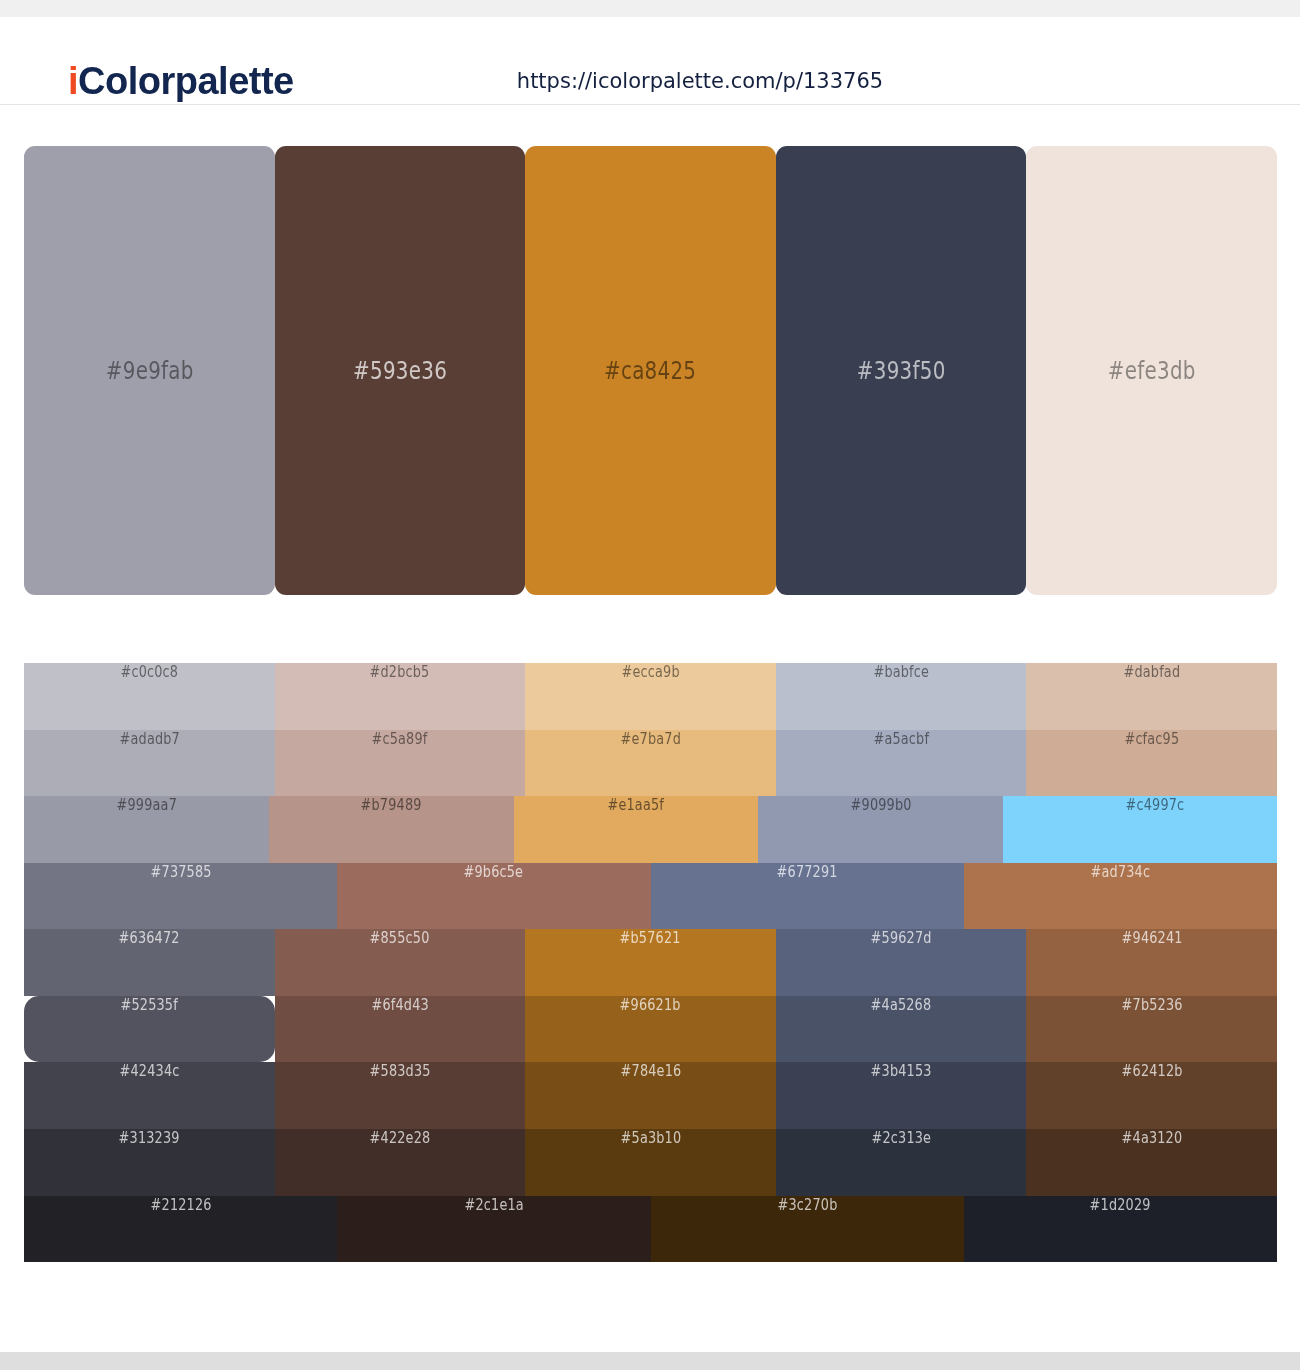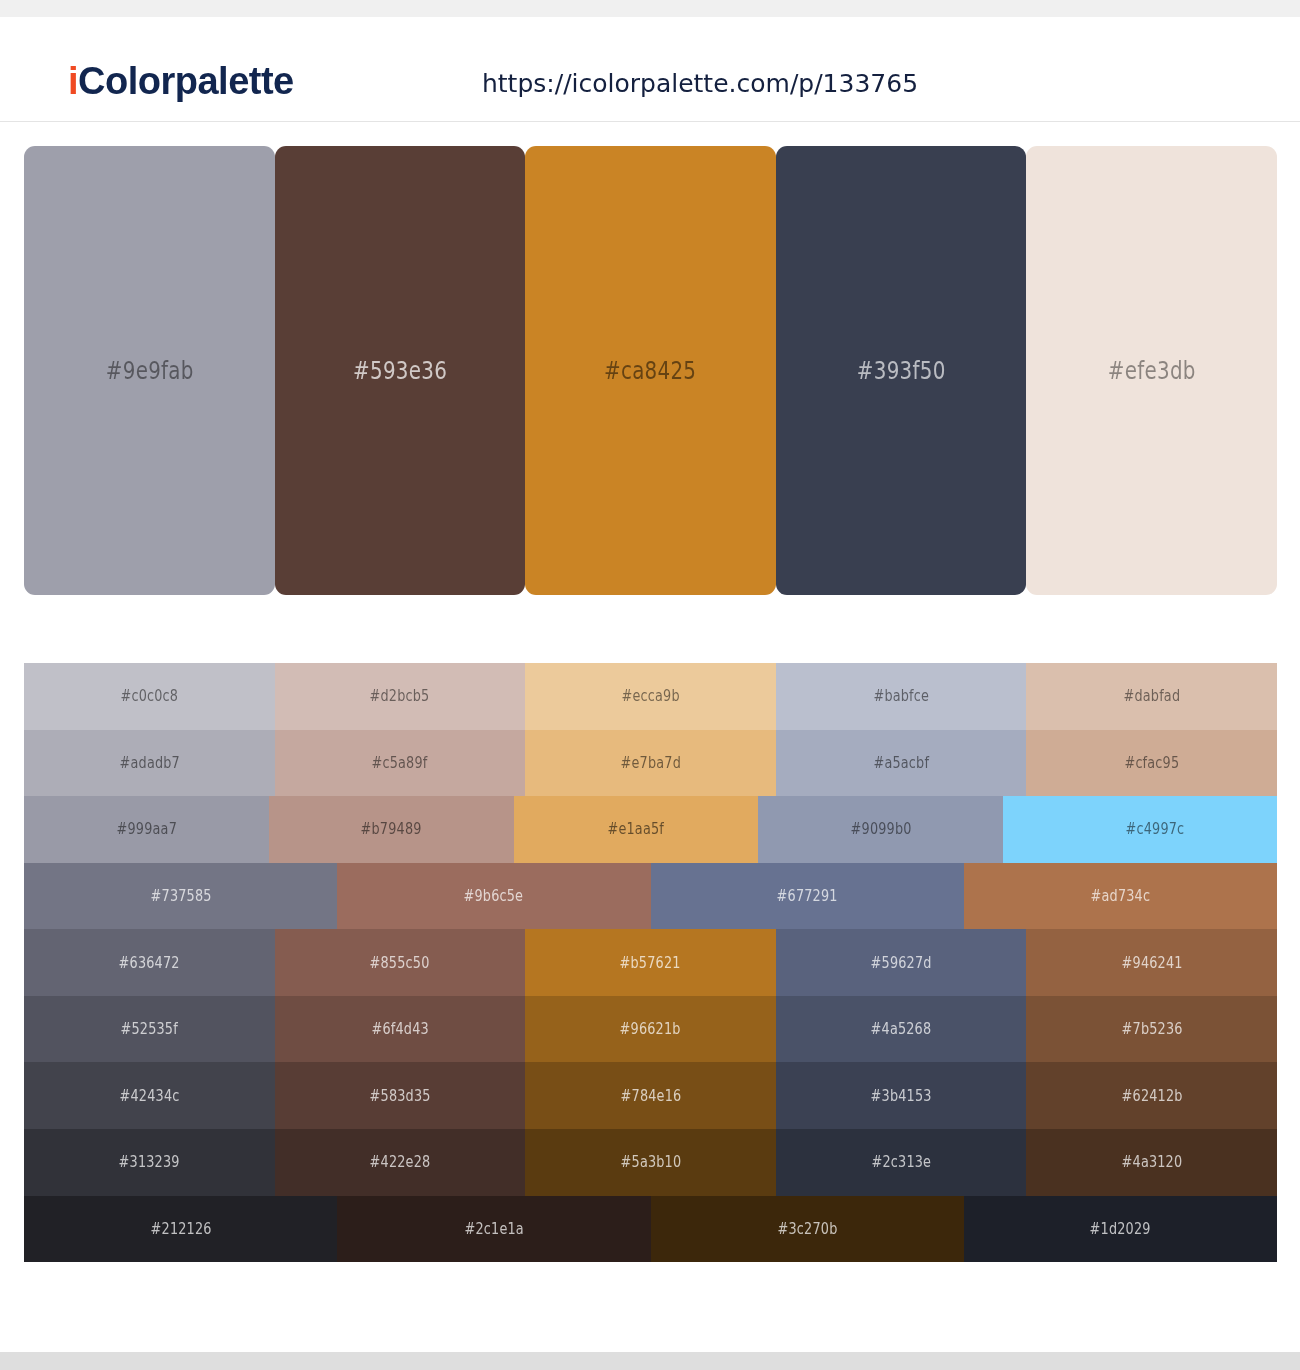--- a/index.html
+++ b/index.html
@@ -25,21 +25,21 @@
     position: absolute;
     left: 0; top: 0;
     width: 1300px; height: 17px;
     background: #f0f0f0;
   }
 
   
   .header {
     position: absolute;
     left: 0; top: 17px;
-    width: 1300px; height: 105px;
+    width: 1300px; height: 88px;
     background: #ffffff;
     border-bottom: 1px solid #e4e4e4;
   }
 
   .logo {
     position: absolute;
     left: 68px; top: 45px;
     font-size: 38px;
     font-weight: bold;
     letter-spacing: -0.5px;
@@ -48,21 +48,21 @@
   }
   .logo .logo-i { color: #f04a23; }
   .logo .logo-rest { color: #12264f; }
 
   .page-url {
     position: absolute;
     left: 0; top: 52px;
     width: 1300px;
     text-align: center;
     padding-left: 100px;
-    font-size: 25px;
+    font-size: 21px;
     color: #14203f;
     font-family: "DejaVu Sans", sans-serif;
     white-space: nowrap;
   }
 
   
   .main-band {
     position: absolute;
     left: 24px; top: 146px;
     width: 1253px; height: 449px;
@@ -92,21 +92,21 @@
     display: flex;
     flex-direction: column;
   }
   .grid-row {
     flex: 1 1 0;
     display: flex;
   }
   .grid-cell {
     flex: 1 1 0;
     display: flex;
-    align-items: center;
+    align-items: flex-start;
     justify-content: center;
   }
   .grid-cell .hexlabel {
     font-family: "DejaVu Sans Condensed", "DejaVu Sans", sans-serif;
     font-size: 15px;
     letter-spacing: 0.2px;
     transform: scaleX(0.95);
     white-space: nowrap;
   }
 
@@ -227,21 +227,21 @@
           <span class="hexlabel" style="color: rgba(255, 255, 255, 0.72);">#b57621</span>
         </div>
         <div class="grid-cell" style="background: rgb(89, 98, 125);">
           <span class="hexlabel" style="color: rgba(255, 255, 255, 0.72);">#59627d</span>
         </div>
         <div class="grid-cell" style="background: rgb(148, 98, 65);">
           <span class="hexlabel" style="color: rgba(255, 255, 255, 0.72);">#946241</span>
         </div>
       </div>
       <div class="grid-row">
-        <div class="grid-cell" style="background: rgb(82, 83, 95);">
+        <div class="grid-cell" style="background: rgb(82, 83, 95); border-radius: 15px;">
           <span class="hexlabel" style="color: rgba(255, 255, 255, 0.72);">#52535f</span>
         </div>
         <div class="grid-cell" style="background: rgb(111, 77, 67);">
           <span class="hexlabel" style="color: rgba(255, 255, 255, 0.72);">#6f4d43</span>
         </div>
         <div class="grid-cell" style="background: rgb(150, 98, 27);">
           <span class="hexlabel" style="color: rgba(255, 255, 255, 0.72);">#96621b</span>
         </div>
         <div class="grid-cell" style="background: rgb(74, 82, 104);">
           <span class="hexlabel" style="color: rgba(255, 255, 255, 0.72);">#4a5268</span>

